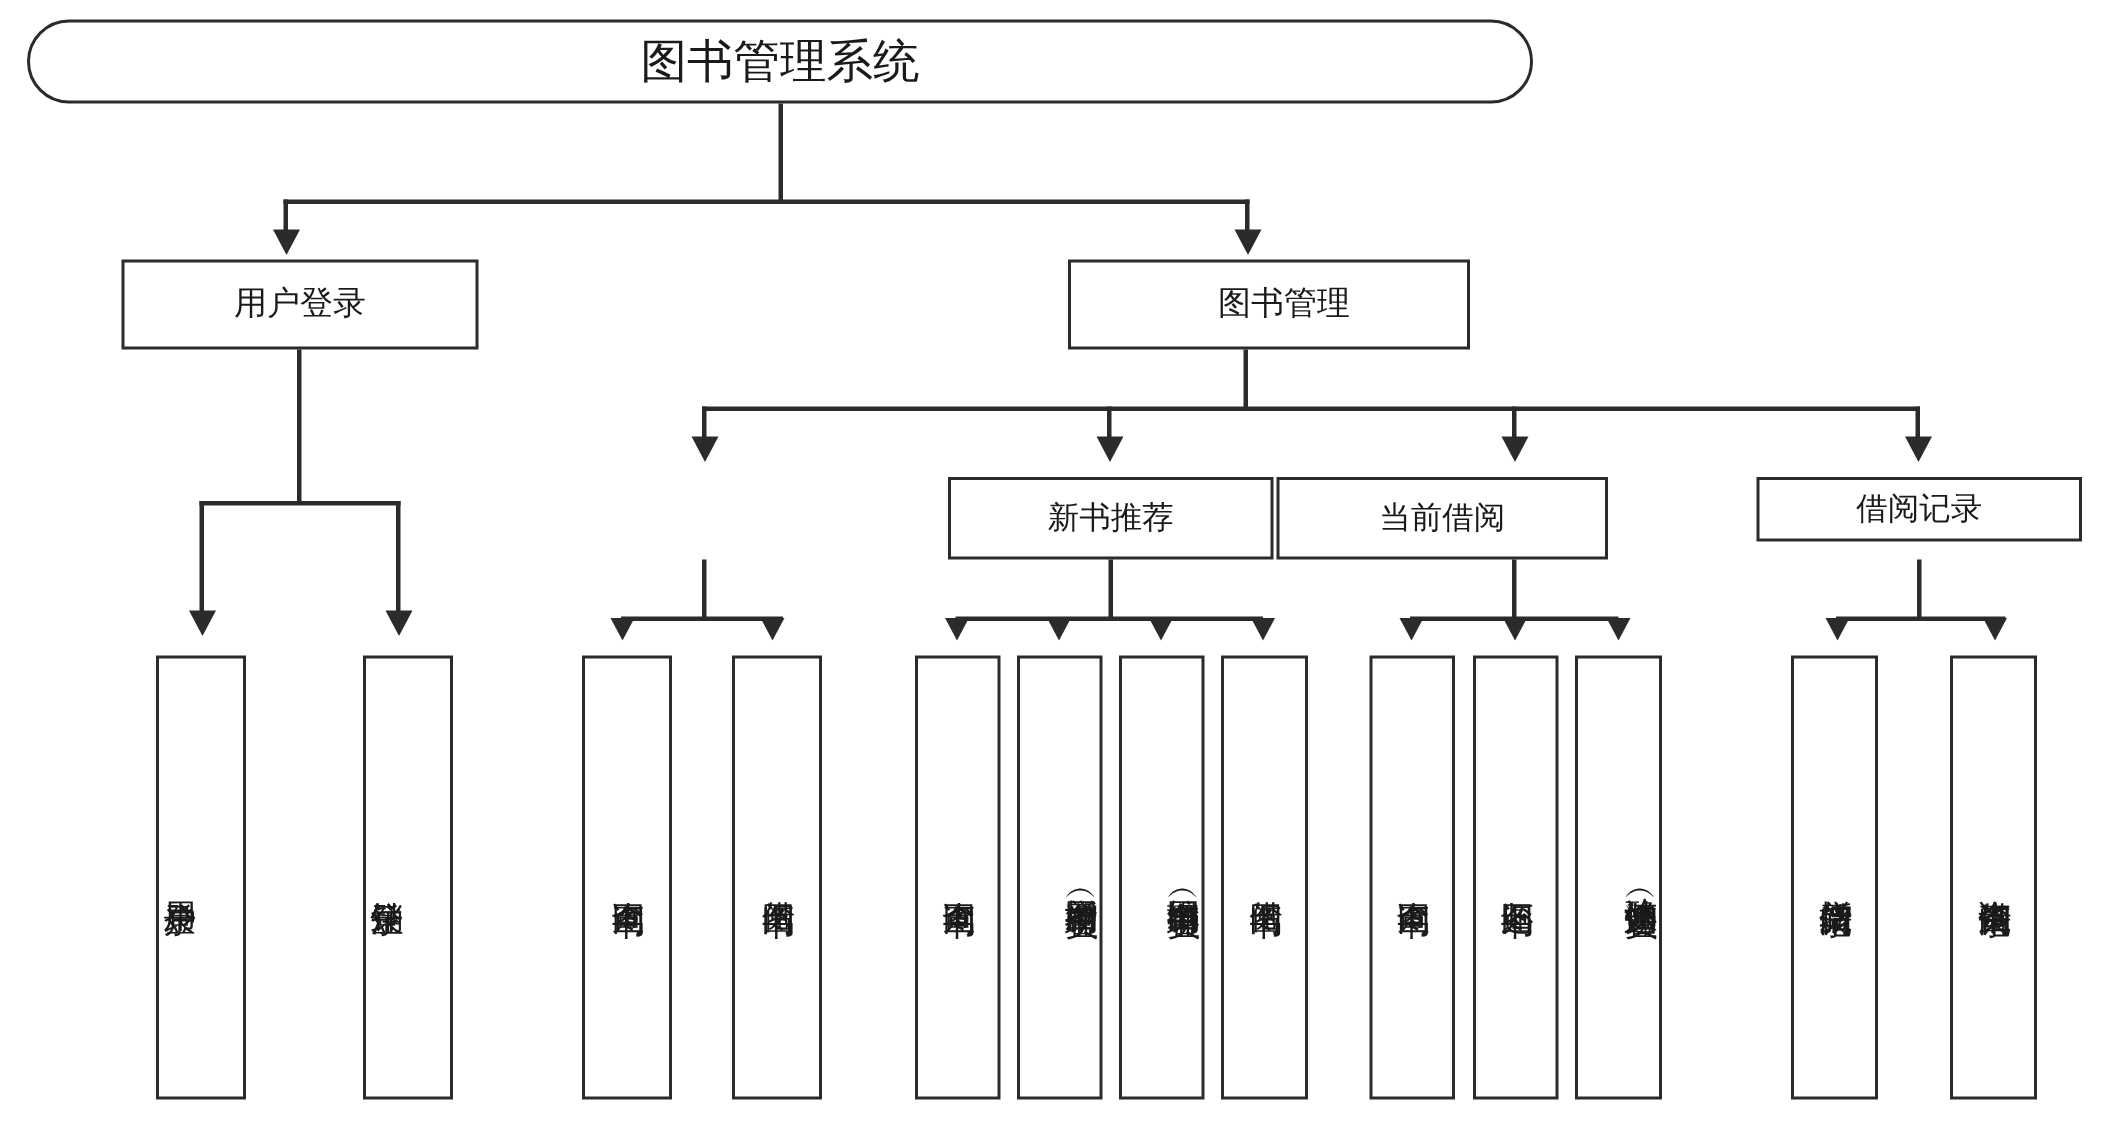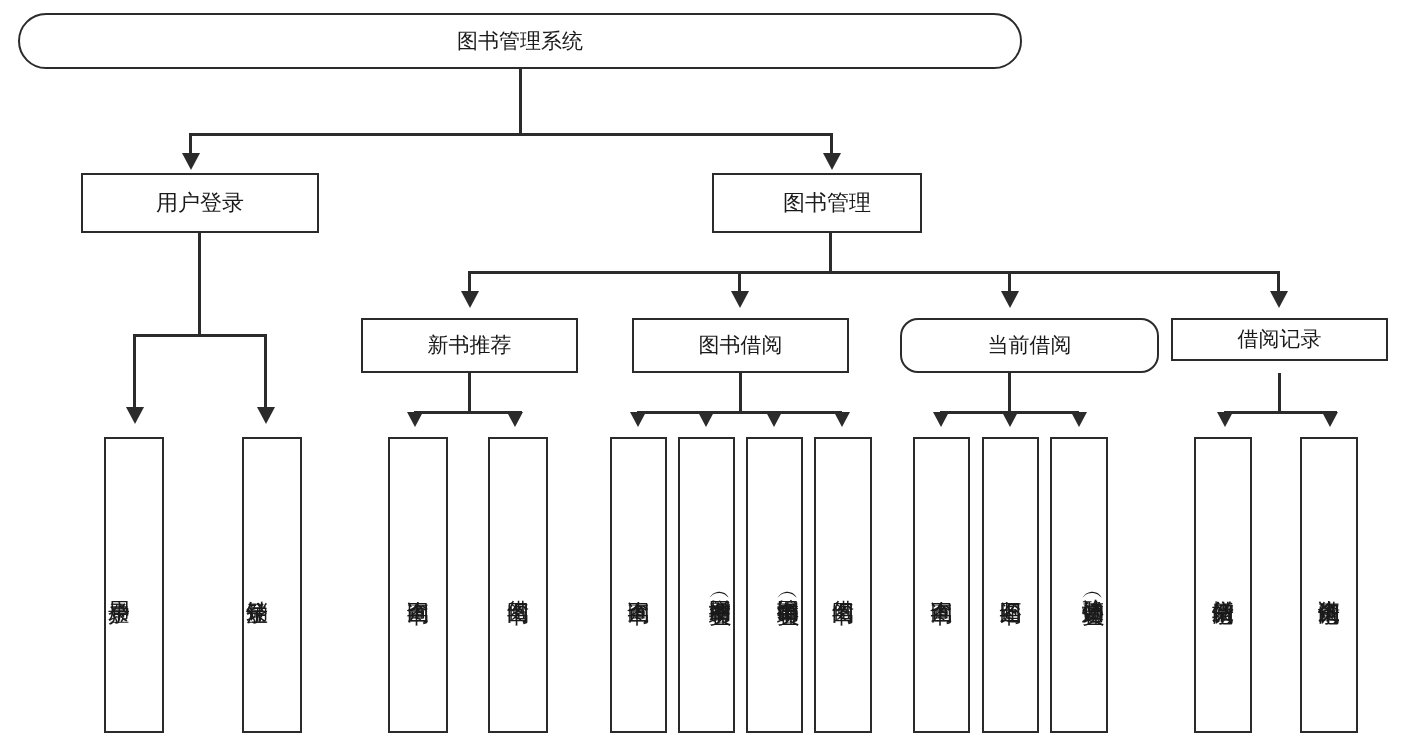--- a/index.html
+++ b/index.html
@@ -22,21 +22,21 @@
     box-sizing: border-box;
     border: 2px solid #2b2b2b;
     background: #ffffff;
     display: flex;
     align-items: center;
     justify-content: center;
     color: #1a1a1a;
     line-height: 1.18;
   }
   .node.root {
-    font-size: 21px;
+    font-size: 31px;
     border-radius: 28px;
   }
   .node.level2 {
     font-size: 22px;
   }
   .node.level3 {
     font-size: 21px;
   }
   .node.leaf {
     writing-mode: vertical-rl;
@@ -101,21 +101,21 @@
   <div class="conn v" style="left:189px; top:133px; width:3px; height:22px;"></div>
   <div class="arrow" style="left:182px; top:153px;"></div>
 
   <div class="conn v" style="left:830px; top:133px; width:3px; height:22px;"></div>
   <div class="arrow" style="left:823px; top:153px;"></div>
 
   <div class="node level2" style="left:81px; top:173px; width:238px; height:60px;">
     <span>用户登录</span>
   </div>
 
-  <div class="node level2" style="left:712px; top:173px; width:210px; height:60px;padding-left:20px;">
+  <div class="node level2" style="left:712px; top:173px; width:268px; height:60px;padding-left:20px;">
     <span>图书管理</span>
   </div>
 
   <div class="conn v" style="left:198px; top:233px; width:3px; height:103px;"></div>
   <div class="conn h" style="left:133px; top:334px; width:134px; height:3px;"></div>
   <div class="conn v" style="left:133px; top:334px; width:3px; height:75px;"></div>
   <div class="arrow" style="left:126px; top:407px;"></div>
   <div class="conn v" style="left:264px; top:334px; width:3px; height:75px;"></div>
   <div class="arrow" style="left:257px; top:407px;"></div>
 
@@ -123,27 +123,24 @@
   <div class="conn h" style="left:468px; top:271px; width:812px; height:3px;"></div>
   <div class="conn v" style="left:468px; top:271px; width:3px; height:22px;"></div>
   <div class="arrow" style="left:461px; top:291px;"></div>
   <div class="conn v" style="left:738px; top:271px; width:3px; height:22px;"></div>
   <div class="arrow" style="left:731px; top:291px;"></div>
   <div class="conn v" style="left:1008px; top:271px; width:3px; height:22px;"></div>
   <div class="arrow" style="left:1001px; top:291px;"></div>
   <div class="conn v" style="left:1277px; top:271px; width:3px; height:22px;"></div>
   <div class="arrow" style="left:1270px; top:291px;"></div>
 
-  <div class="node level3" style="left:361px; top:318px; width:217px; height:55px;">
+  <div class="node level3" style="left:632px; top:318px; width:217px; height:55px;">
     <span>新书推荐</span>
   </div>
-  <div class="node level3" style="left:632px; top:318px; width:217px; height:55px;">
-    <span>图书借阅</span>
-  </div>
-  <div class="node level3" style="left:900px; top:318px; width:259px; height:55px;border-radius:18px;">
+  <div class="node level3" style="left:851px; top:318px; width:221px; height:55px;">
     <span>当前借阅</span>
   </div>
   <div class="node level3" style="left:1171px; top:318px; width:217px; height:43px;">
     <span>借阅记录</span>
   </div>
 
   <div class="conn v" style="left:468px; top:373px; width:3px; height:41px;"></div>
   <div class="conn h" style="left:414px; top:411px; width:108px; height:3px;"></div>
   <div class="arrow small" style="left:407px; top:412px;"></div>
   <div class="arrow small" style="left:507px; top:412px;"></div>

